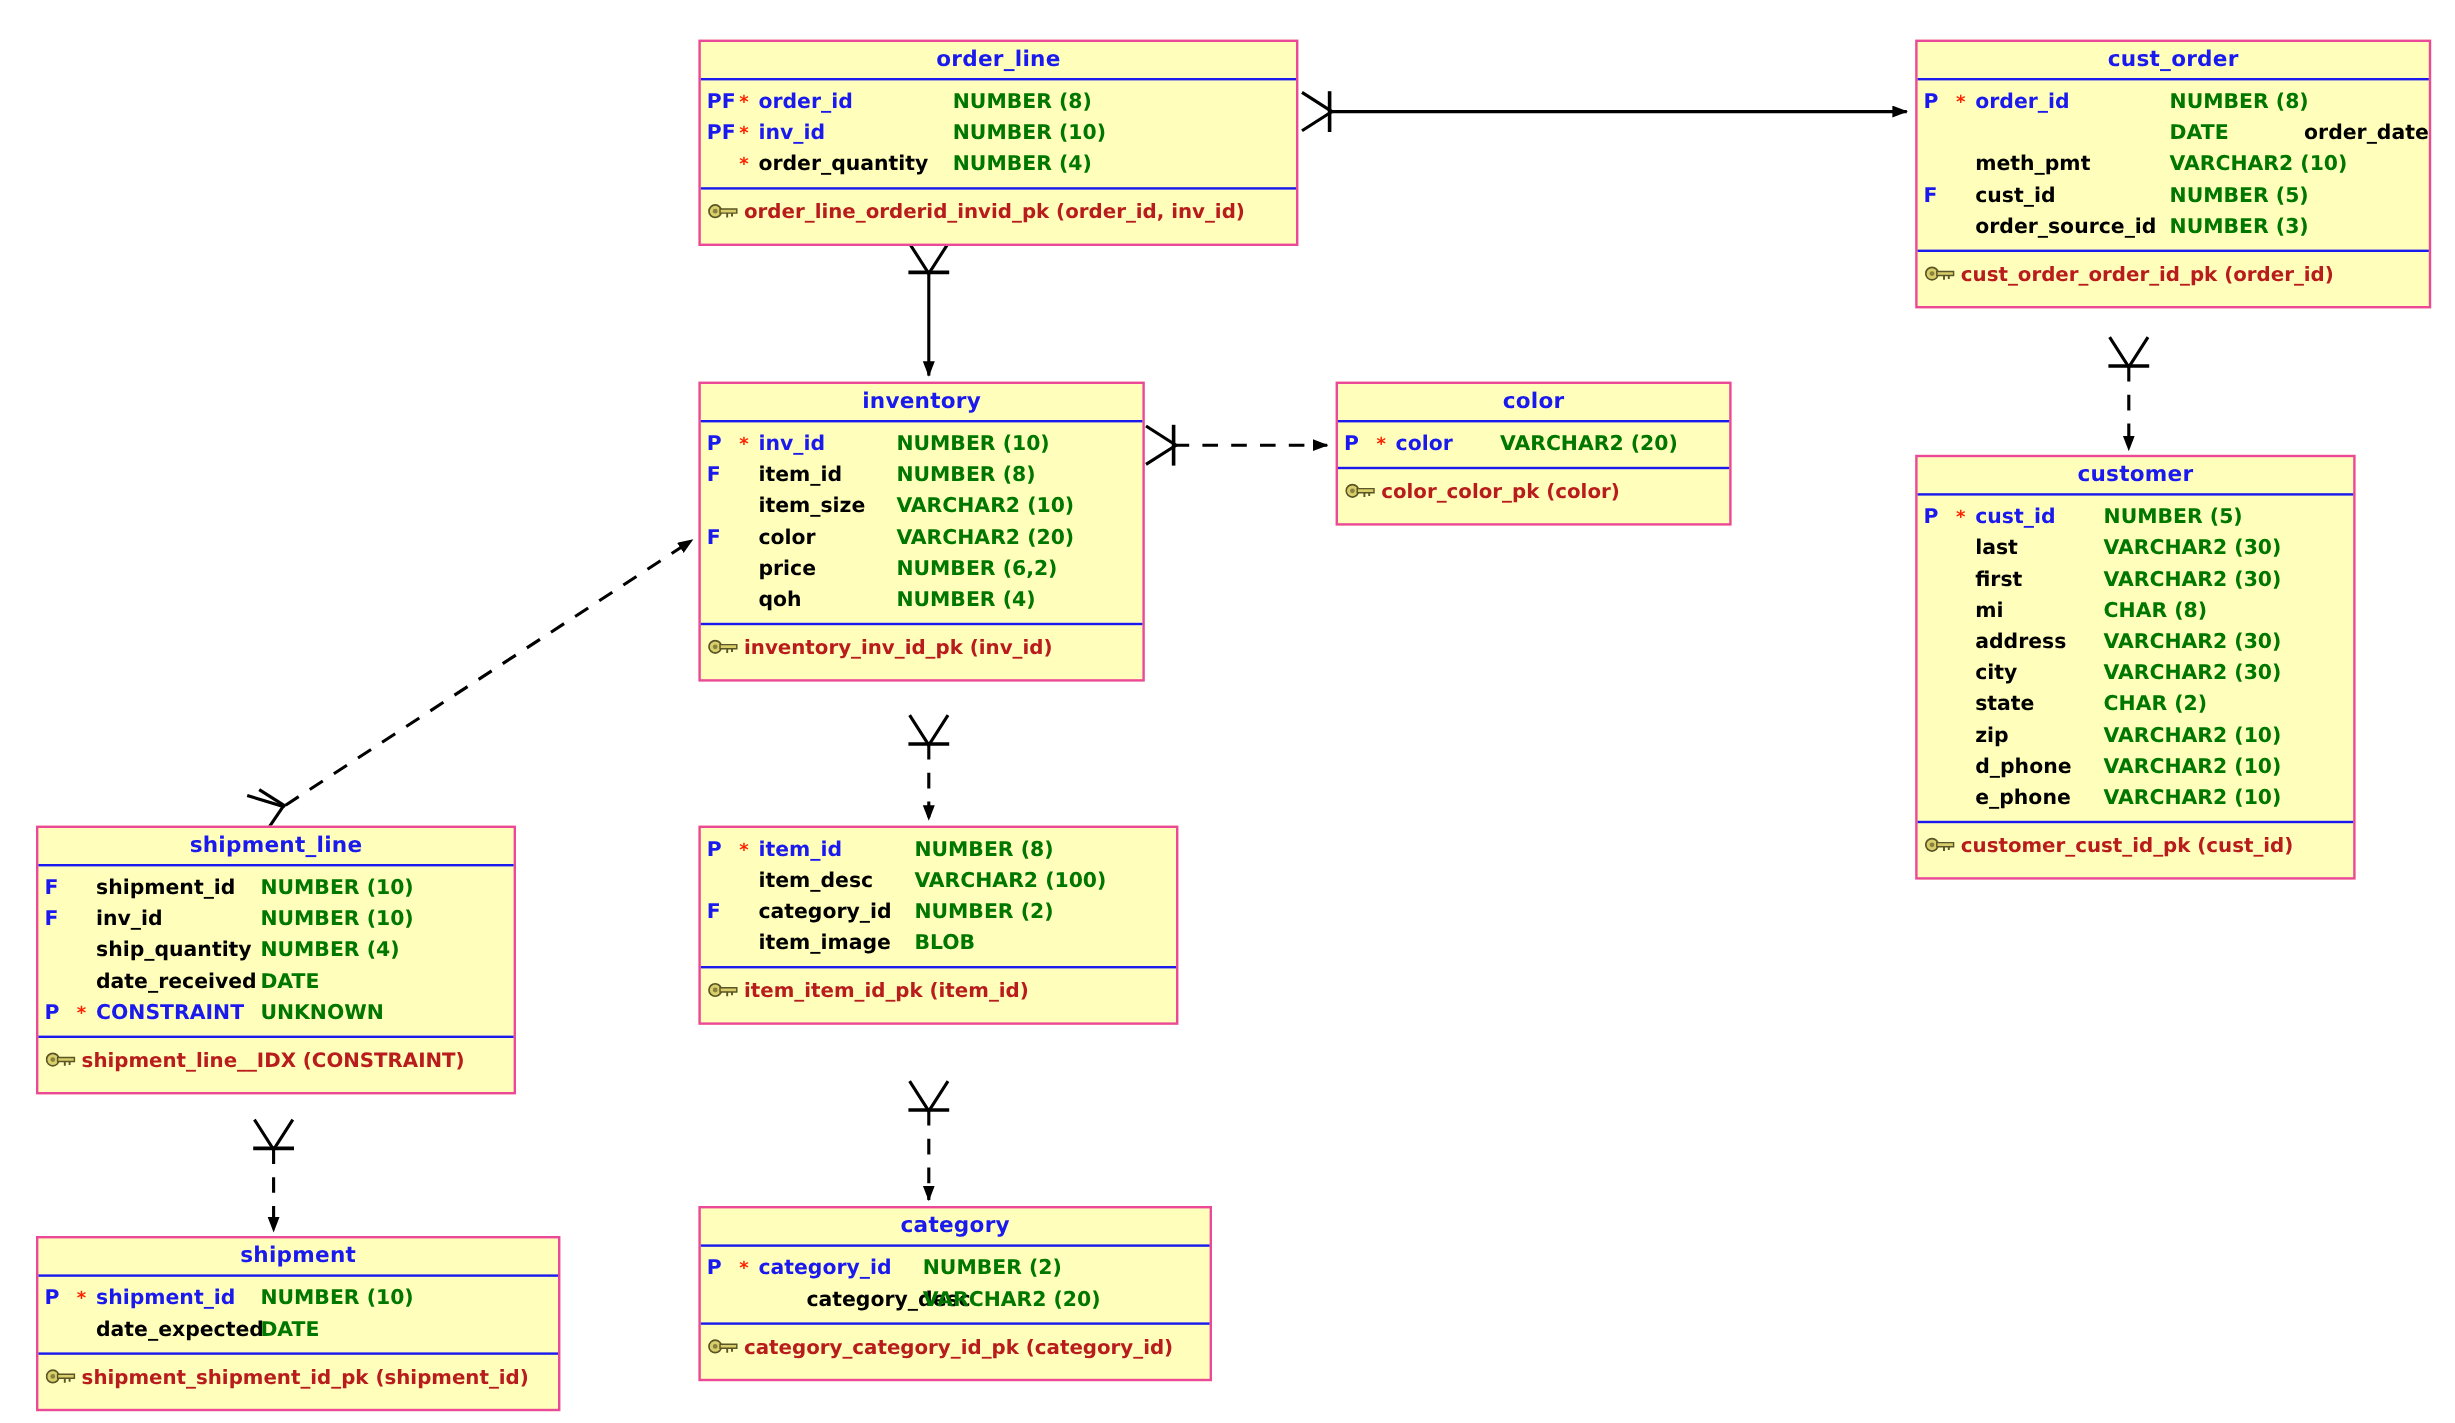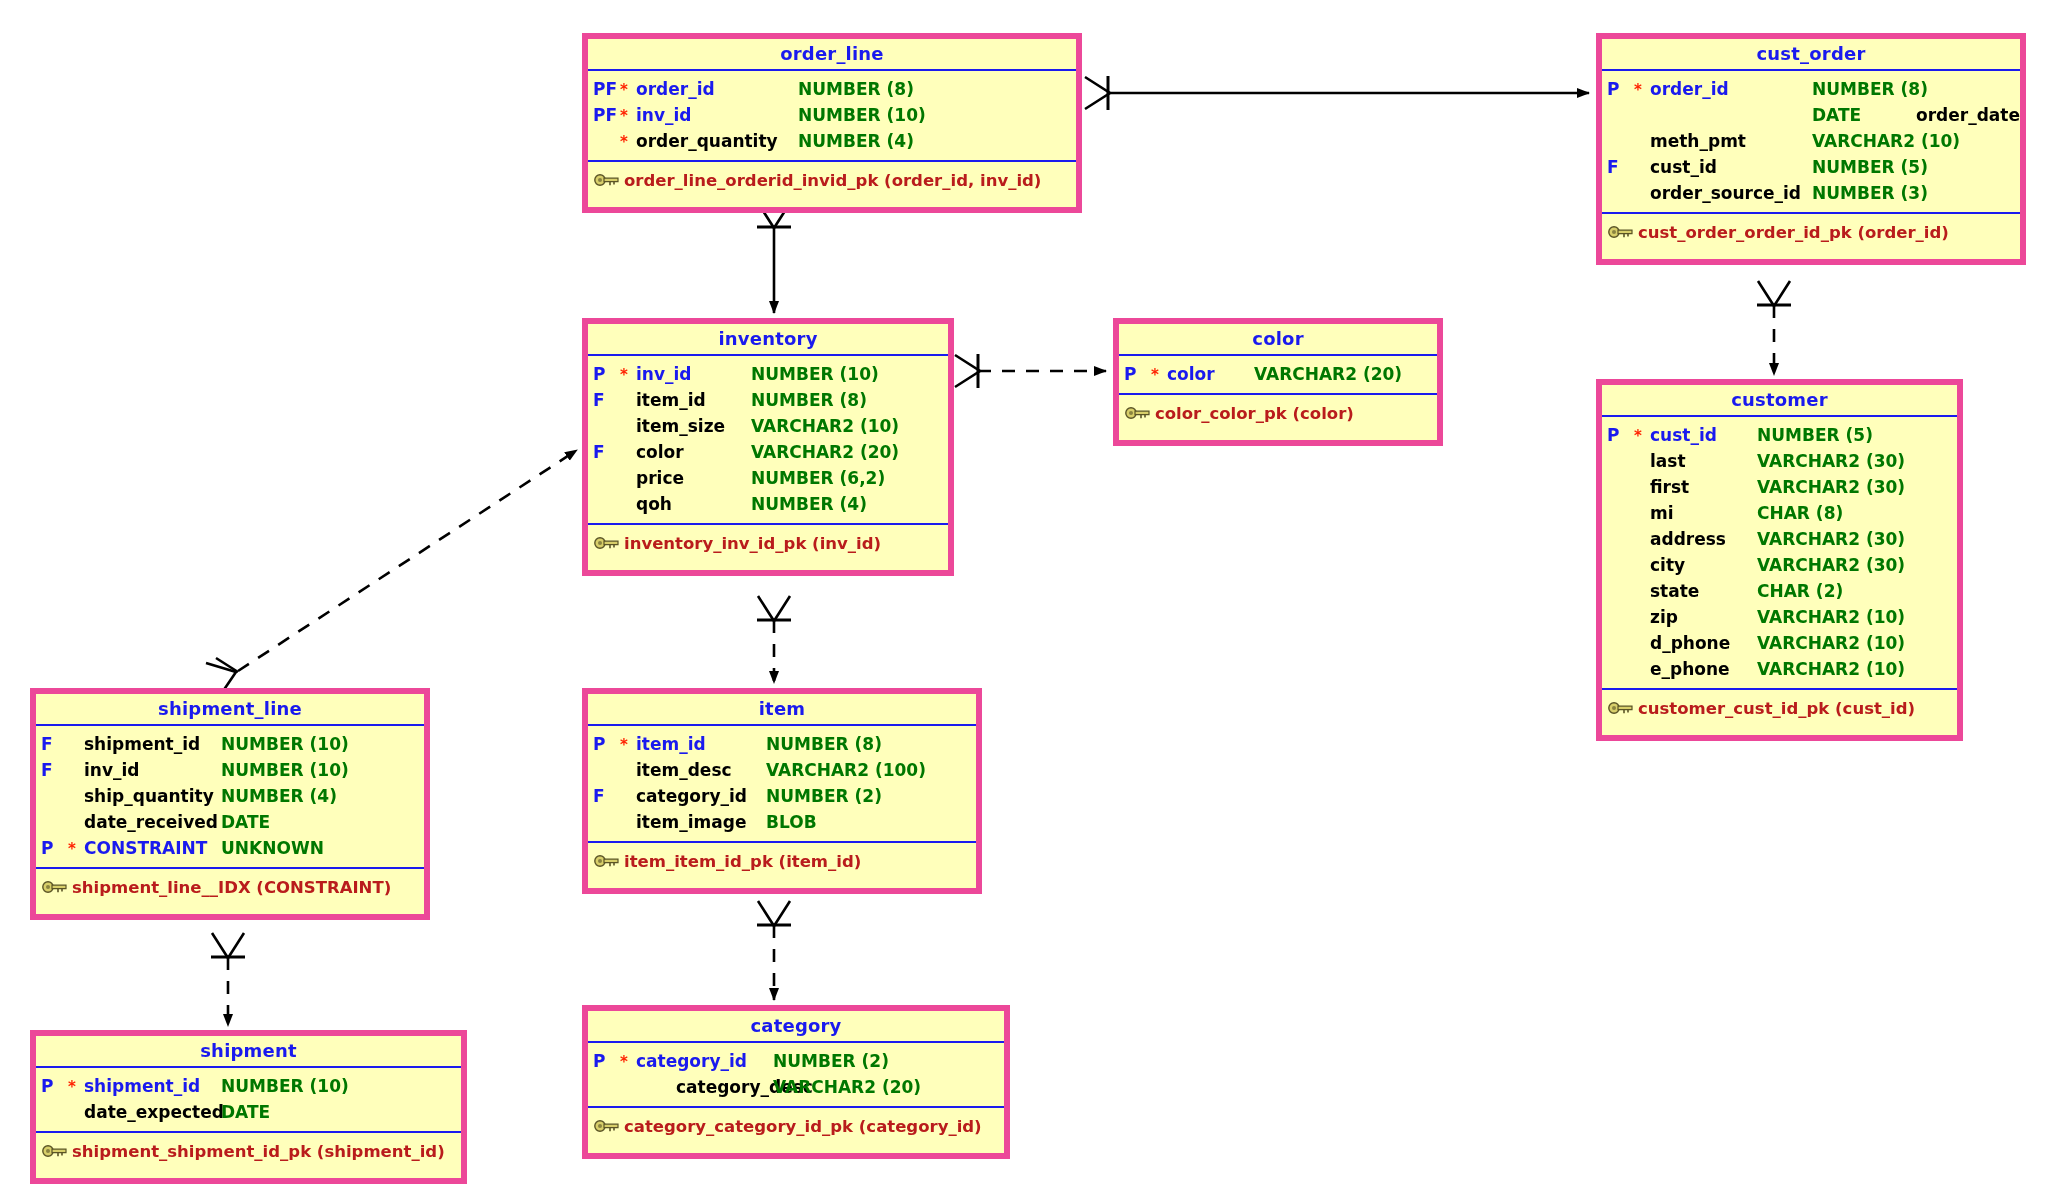--- a/index.html
+++ b/index.html
@@ -6,21 +6,21 @@
   body{
     font-family:"DejaVu Sans","Liberation Sans",sans-serif;
     width:2046px;height:1186px;position:relative;overflow:hidden;
   }
   #canvas{position:absolute;left:0;top:0;width:2046px;height:1186px;}
   svg.links{position:absolute;left:0;top:0;width:2046px;height:1186px;pointer-events:none;}
 
   .entity{
     position:absolute;
     background:#ffffbb;
-    border:6px solid #ec4899;
+    border:2px solid #ec4899;
     box-sizing:border-box;
     z-index:5;
   }
   .ent-title{
     text-align:center;
     color:#1a1aee;
     font-size:18px;
     font-weight:bold;
     padding:4px 0 5px 0;
     border-bottom:2px solid #1a1aee;
@@ -416,21 +416,20 @@
               <ellipse cx="6" cy="8" rx="5.2" ry="5.2" fill="#d8cf6a" stroke="#5a5426" stroke-width="1.4"></ellipse>
               <ellipse cx="6" cy="8" rx="2" ry="2" fill="#8a8340"></ellipse>
               <path d="M10 6.2 L24 6.2 L24 9.6 L10 9.6 z" fill="#d8cf6a" stroke="#5a5426" stroke-width="1.2"></path>
               <path d="M16 9.6 L16 13.2 M20 9.6 L20 12.4" stroke="#5a5426" stroke-width="1.6"></path>
             </svg></span>
           <span>shipment_line__IDX (CONSTRAINT)</span>
         </div>
       </div>
     </div>
     <div class="entity" style="left: 582px; top: 688px; width: 400px;">
-      <div class="ent-title">item</div>
       <div class="attrs">
         <div class="attr" style="position: relative;">
           <span class="a-key">P</span>
           <span class="a-star">*</span>
           <span class="a-name pk">item_id</span>
           <span class="a-type" style="left: 178px;">NUMBER (8)</span>
         </div>
         <div class="attr" style="position: relative;">
           <span class="a-key"></span>
           <span class="a-star"></span>

